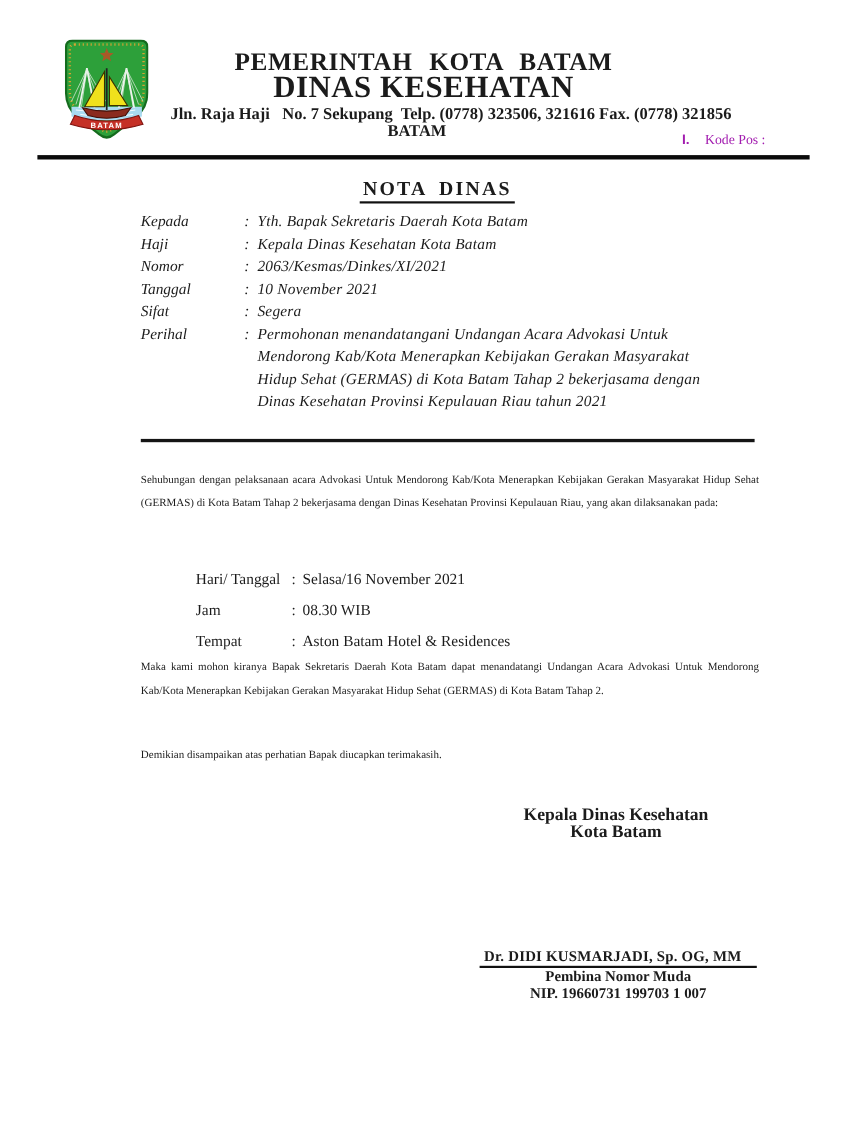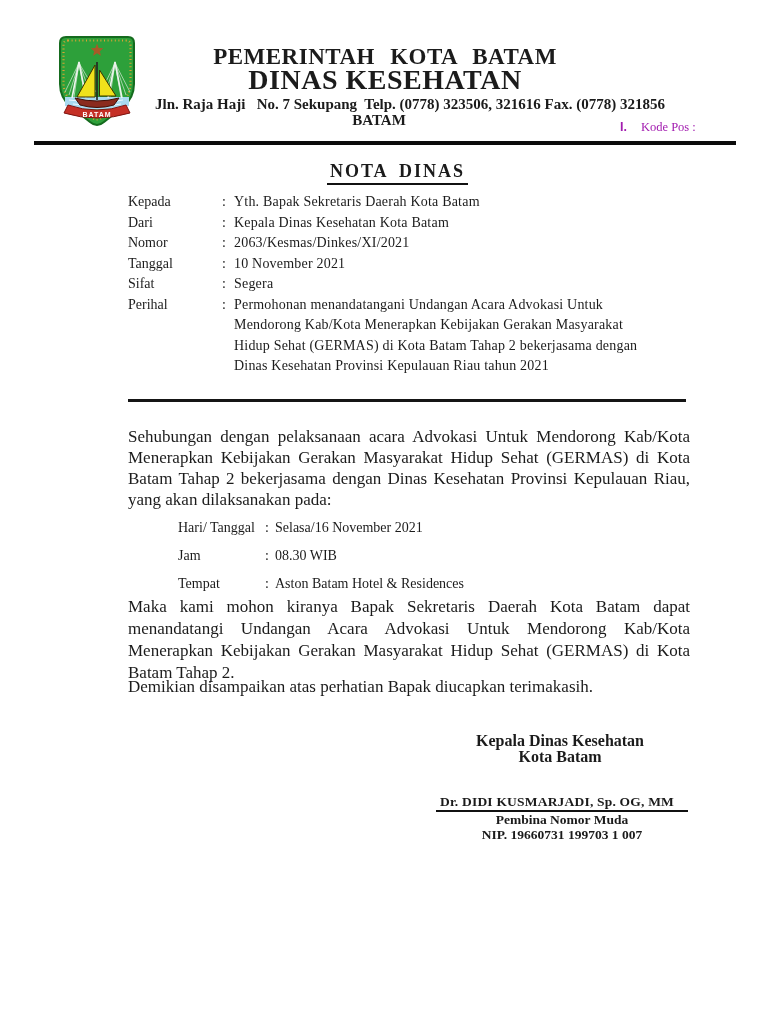--- a/index.html
+++ b/index.html
@@ -19,39 +19,39 @@
           white-space:pre;}
   .h-city{position:absolute;top:112px;left:-6px;width:100%;font-size:15px;font-weight:bold;}
   .kodepos{position:absolute;left:620px;top:120px;font-size:12.5px;color:#a21caf;white-space:nowrap;}
   .kodepos .mk{font-family:"Liberation Sans",sans-serif;font-weight:bold;margin-right:14px;}
   .rule-thick{position:absolute;left:34px;top:141px;width:702px;height:4px;background:#0b0b0b;}
   
   .doc-title{position:absolute;left:0;top:161px;width:768px;text-align:center;}
   .doc-title span{display:inline-block;font-size:18px;font-weight:bold;letter-spacing:2px;
                   word-spacing:5px;border-bottom:2px solid #111;padding:0 3px 1px 3px;margin-left:27px;}
   
-  .fields{position:absolute;left:128px;top:192px;width:566px;font-size:14px;}
+  .fields{position:absolute;left:128px;top:192px;width:566px;font-size:14px;font-style:italic;}
   .frow{display:flex;align-items:flex-start;line-height:20.5px;}
   .fl{width:94px;flex:none;}
   .fc{width:12px;flex:none;}
   .fv{width:408px;flex:none;letter-spacing:0.2px;}
   .rule-thin{position:absolute;left:128px;top:399px;width:558px;height:2.5px;background:#151515;}
   
-  .para{position:absolute;left:128px;width:562px;font-size:17px;margin:0;}
+  .para{position:absolute;left:128px;width:562px;font-size:10px;margin:0;}
   .p1{top:426px;line-height:21px;text-align:justify;}
   .p2{top:596px;line-height:22px;text-align:justify;}
   .p3{top:676px;line-height:21px;}
   .details{position:absolute;left:178px;top:514px;width:430px;font-size:14px;}
   .drow{display:flex;line-height:28px;}
   .dl{width:87px;flex:none;}
   .dc{width:10px;flex:none;}
   
   .sig-office{position:absolute;left:440px;top:733px;width:240px;text-align:center;
               font-size:16px;font-weight:bold;line-height:16px;}
-  .sig-name{position:absolute;left:412px;top:794px;width:300px;text-align:center;
+  .sig-name{position:absolute;left:412px;top:862px;width:300px;text-align:center;
             font-size:13.5px;font-weight:bold;line-height:15.5px;}
   .sig-name .nm{display:inline-block;border-bottom:2px solid #111;
                 padding:0 14px 0 4px;letter-spacing:0.2px;white-space:nowrap;}
 </style>
 </head>
 <body>
 
 <div id="page">
 
   <svg class="logo" viewBox="0 0 76 93" aria-hidden="true">
@@ -96,21 +96,21 @@
     <span>NOTA DINAS</span>
   </div>
 
   <div class="fields">
     <div class="frow">
       <span class="fl">Kepada</span>
       <span class="fc">:</span>
       <span class="fv">Yth. Bapak Sekretaris Daerah Kota Batam</span>
     </div>
     <div class="frow">
-      <span class="fl">Dari</span>
+      <span class="fl">Haji</span>
       <span class="fc">:</span>
       <span class="fv">Kepala Dinas Kesehatan Kota Batam</span>
     </div>
     <div class="frow">
       <span class="fl">Nomor</span>
       <span class="fc">:</span>
       <span class="fv">2063/Kesmas/Dinkes/XI/2021</span>
     </div>
     <div class="frow">
       <span class="fl">Tanggal</span>

